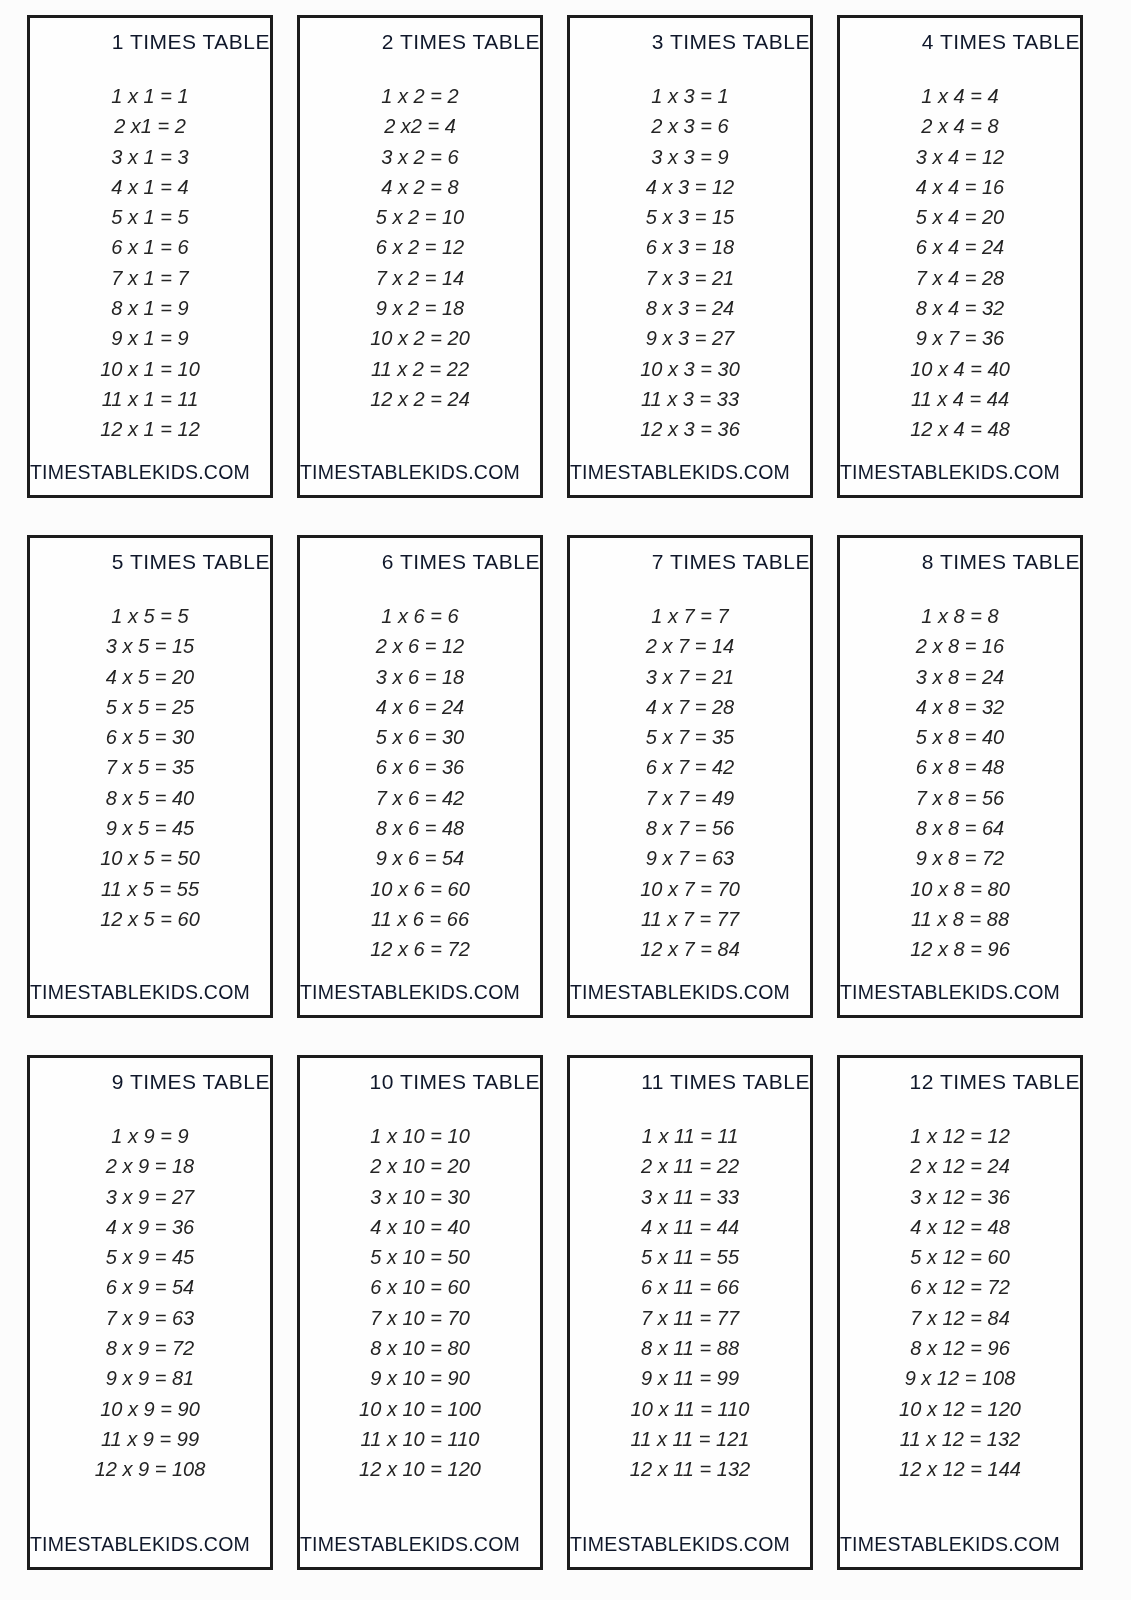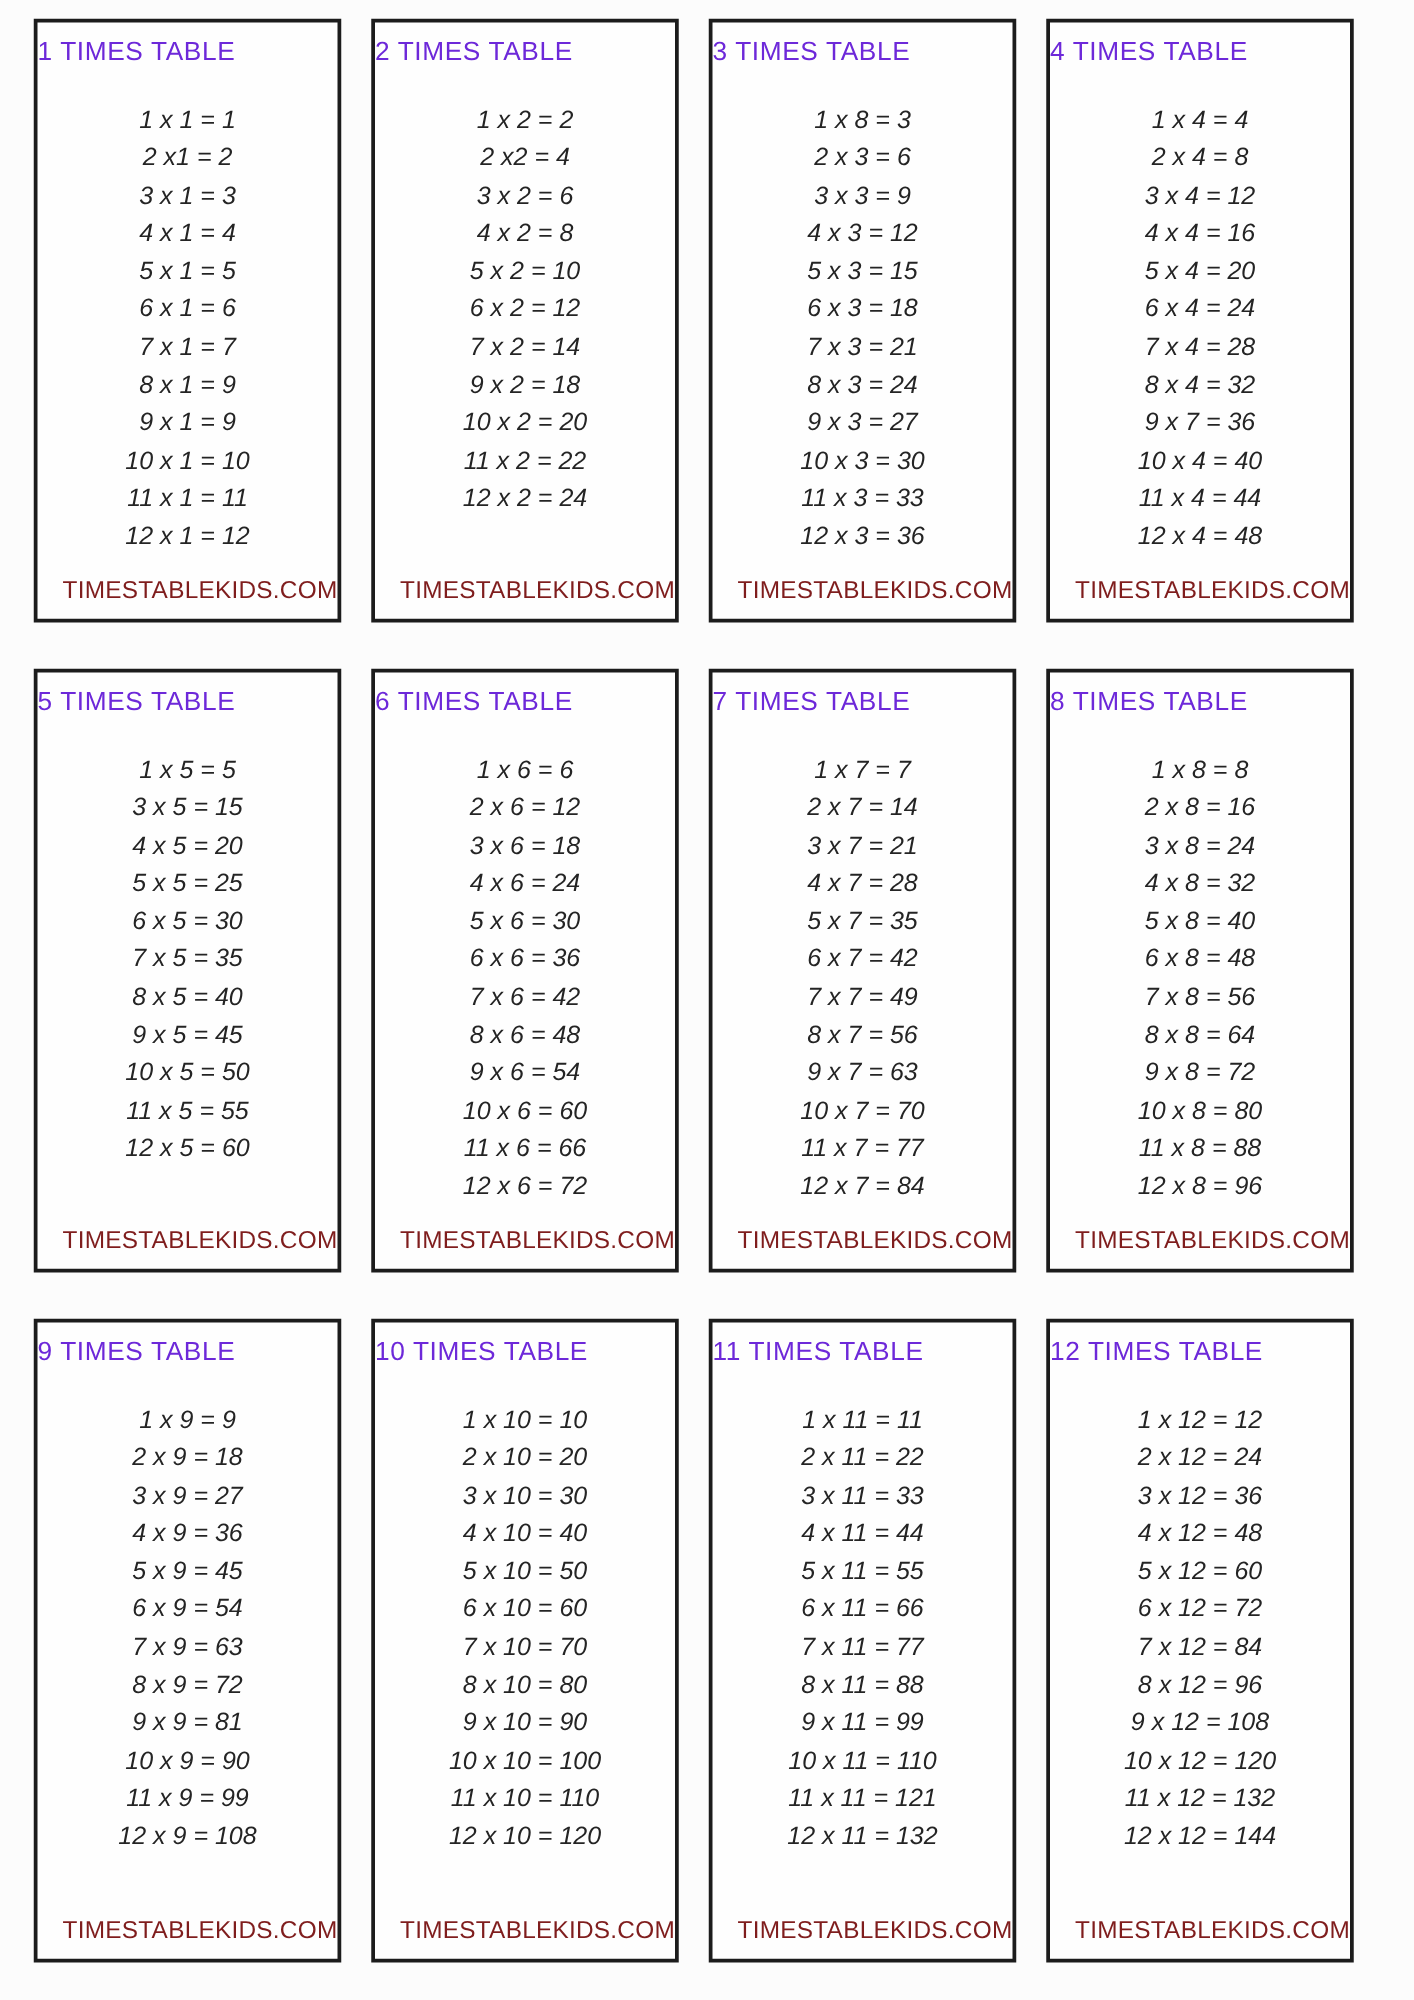--- a/index.html
+++ b/index.html
@@ -30,43 +30,43 @@
     display: flex;
     flex-direction: column;
     align-items: stretch;
     overflow: hidden;
   }
   .card .title {
     margin: 0;
     padding-top: 12px;
     font-size: 21px;
     font-weight: 400;
-    text-align: left;
+    text-align: right;
     letter-spacing: 0.5px;
-    color: #6d28d9;
+    color: #0f172a;
   }
   .card .rows {
     margin-top: 27px;
     display: block;
     font-style: italic;
   }
   .card .row {
     text-align: center;
     font-size: 20px;
     line-height: 30.3px;
     white-space: pre;
     color: #242424;
   }
   .card .footer {
     margin-top: auto;
     padding-bottom: 11px;
-    text-align: right;
+    text-align: left;
     font-size: 19.5px;
     letter-spacing: 0.2px;
-    color: #7f1d1d;
+    color: #0f172a;
   }
 </style>
 </head>
 <body>
 
 <div class="grid" id="grid">
   <section class="card">
     <h2 class="title">1 TIMES TABLE</h2>
     <div class="rows">
         <div class="row">1 x 1 = 1</div>
@@ -99,21 +99,21 @@
         <div class="row">10 x 2 = 20</div>
         <div class="row">11 x 2 = 22</div>
         <div class="row">12 x 2 = 24</div>
       </div>
     <div class="footer">TIMESTABLEKIDS.COM</div>
   </section>
 
   <section class="card">
     <h2 class="title">3 TIMES TABLE</h2>
     <div class="rows">
-        <div class="row">1 x 8 = 3</div>
+        <div class="row">1 x 3 = 1</div>
         <div class="row">2 x 3 = 6</div>
         <div class="row">3 x 3 = 9</div>
         <div class="row">4 x 3 = 12</div>
         <div class="row">5 x 3 = 15</div>
         <div class="row">6 x 3 = 18</div>
         <div class="row">7 x 3 = 21</div>
         <div class="row">8 x 3 = 24</div>
         <div class="row">9 x 3 = 27</div>
         <div class="row">10 x 3 = 30</div>
         <div class="row">11 x 3 = 33</div>

